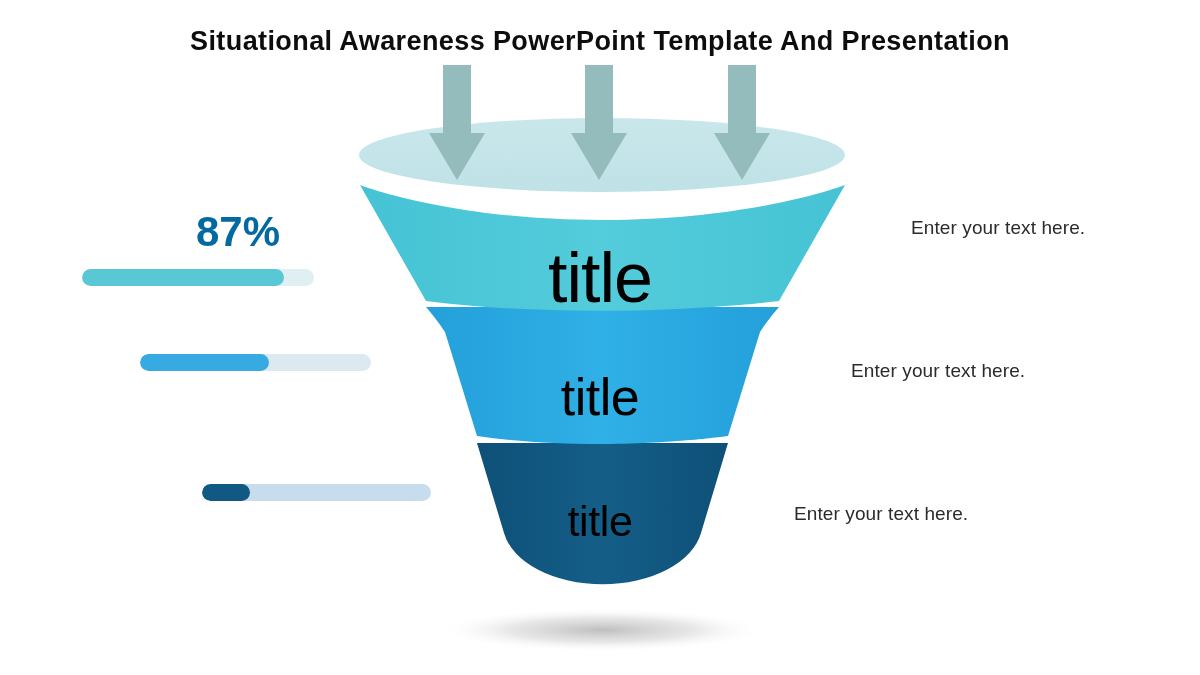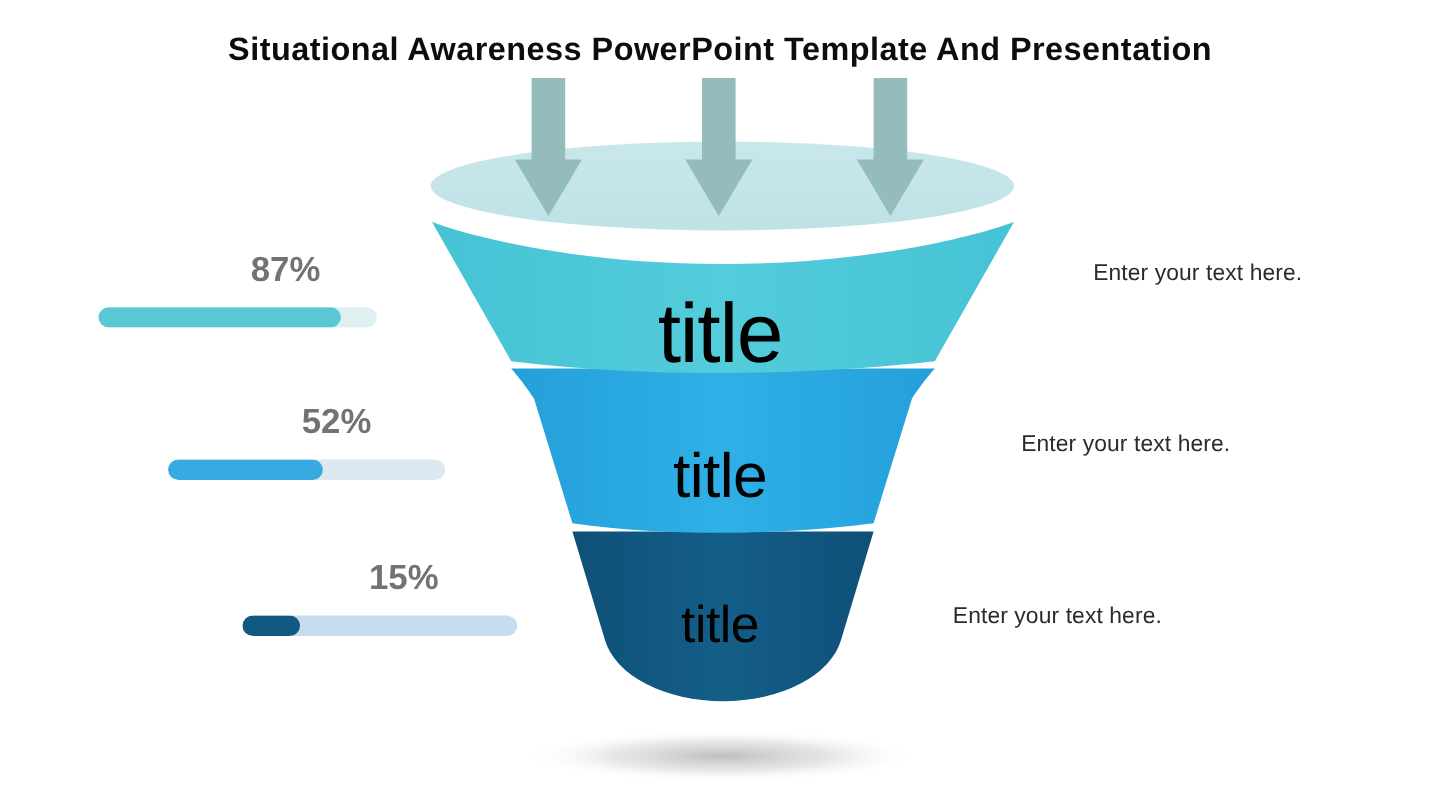--- a/index.html
+++ b/index.html
@@ -82,23 +82,23 @@
     font-size: 43px;
     letter-spacing: -0.4px;
   }
 
   
   .stat {
     position: absolute;
   }
   .stat-value {
     font-family: "Liberation Sans", sans-serif;
-    font-size: 29px;
+    font-size: 42px;
     font-weight: bold;
-    color: #737373;
+    color: #0369a1;
     text-align: center;
     line-height: 1;
     white-space: nowrap;
   }
   .bar-track {
     position: relative;
     height: 17px;
     border-radius: 9px;
     margin-top: 16px;
     overflow: hidden;
@@ -206,28 +206,26 @@
   <div class="funnel-label lbl-3">title</div>
 
   <div class="stat stat-1">
     <div class="stat-value">87%</div>
     <div class="bar-track" style="background:#DFEFF2;">
       <div class="bar-fill" style="width:87%; background:#5AC8D4;"></div>
     </div>
   </div>
 
   <div class="stat stat-2">
-    <div class="stat-value">52%</div>
     <div class="bar-track" style="background:#DCE9F1;">
       <div class="bar-fill" style="width:56%; background:#37AAE1;"></div>
     </div>
   </div>
 
   <div class="stat stat-3">
-    <div class="stat-value">15%</div>
     <div class="bar-track" style="background:#C7DCEC;">
       <div class="bar-fill" style="width:21%; background:#115882;"></div>
     </div>
   </div>
 
   <div class="note note-1">Enter your text here.</div>
   <div class="note note-2">Enter your text here.</div>
   <div class="note note-3">Enter your text here.</div>
 
 </div>

